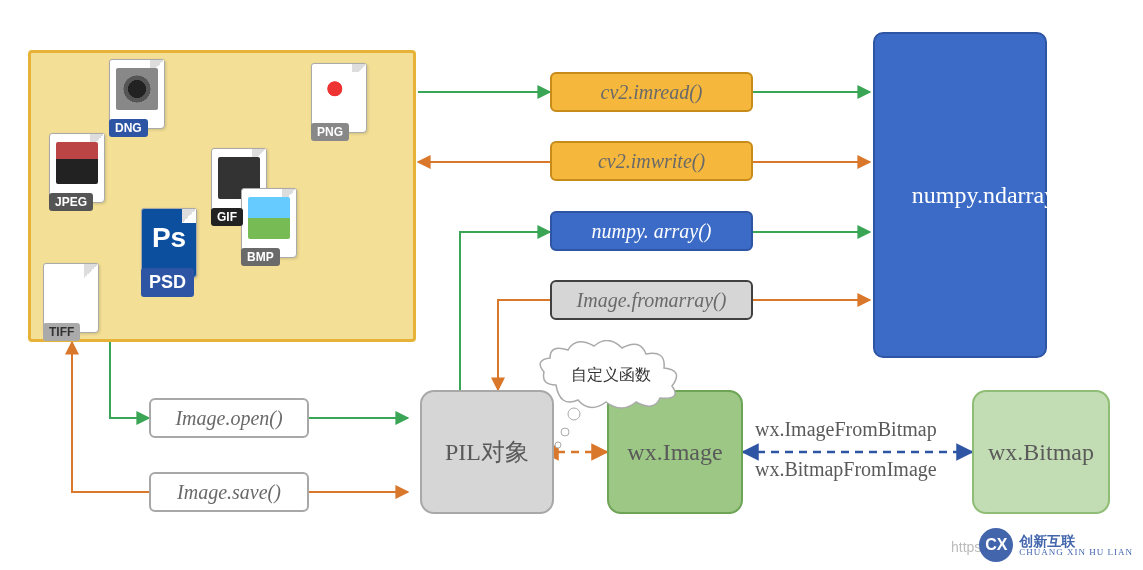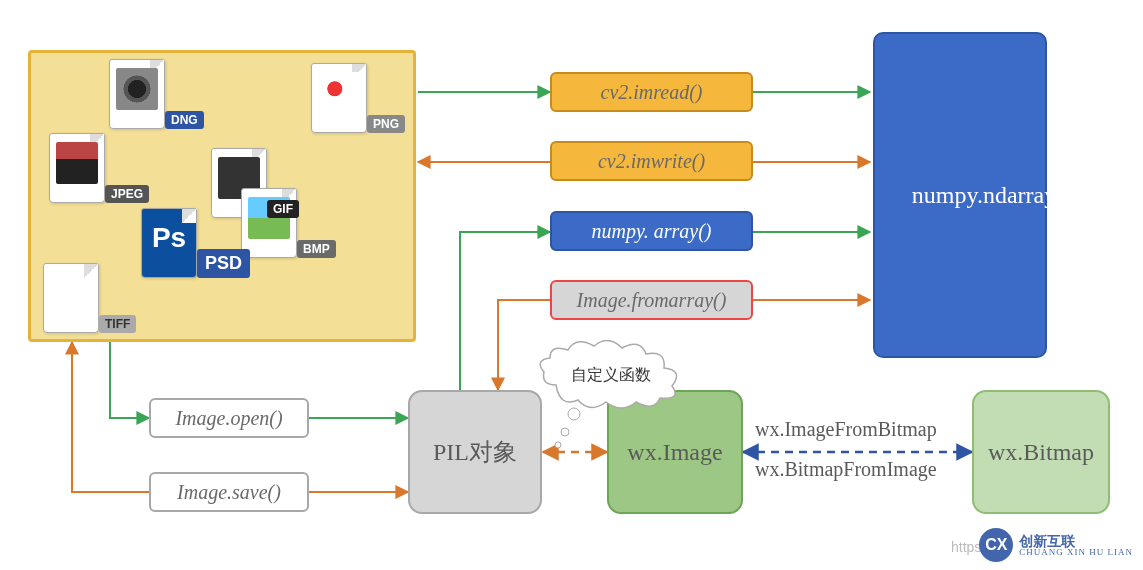--- a/index.html
+++ b/index.html
@@ -35,21 +35,21 @@
     font-style: italic;
   }
   .chip-blue {
     background: #3b6bc6;
     border: 2px solid #2e55a4;
     color: #fff;
     font-style: italic;
   }
   .chip-gray {
     background: #d7d6d6;
-    border: 2px solid #ef4444;
+    border: 2px solid #404040;
     color: #696969;
     font-style: italic;
   }
   .chip-white {
     background: #fff;
     border: 2px solid #a9a8a8;
     color: #696969;
     font-style: italic;
   }
   .node-gray {
@@ -127,21 +127,21 @@
   .small-url { position:absolute; right:150px; bottom:15px; color:#bbb; font-size:14px; font-family:sans-serif;}
 
   svg.connectors {
     position: absolute;
     top: 0; left: 0;
     width: 1143px; height: 570px;
     pointer-events: none;
   }
 
   
-  .ft { position:absolute; display:flex; flex-direction:row; align-items:flex-end; }
+  .ft { position:absolute; display:flex; flex-direction:column; align-items:flex-start; }
   .ft .page { width:56px; height:70px; background:#fff; border:1px solid #aaa; border-radius:3px 3px 4px 4px; position:relative; box-shadow:1px 1px 3px rgba(0,0,0,0.15);}
   .ft .page:before { content:""; position:absolute; top:0; right:0; width:14px; height:14px; background:linear-gradient(135deg,#ddd 50%,#fff 50%);}
   .ft .label { margin-top:-10px; background:#444; color:#fff; font-family:Arial,sans-serif; font-weight:bold; font-size:12px; padding:2px 6px; border-radius:3px; z-index:2;}
   .ft.dng .label{ background:#2e55a4;}
   .ft.psd .label{ background:#2e55a4; font-size:18px; padding:4px 8px;}
   .ft.gif .label{ background:#222;}
   .ft.bmp .label{ background:#6a6a6a;}
   .ft.png .label{ background:#888;}
   .ft.jpg .label{ background:#555;}
   .ft.cr2 .label{ background:#777;}
@@ -266,21 +266,21 @@
 <div class="box chip-gray" style="left:550px; top:280px; width:203px; height:40px;">
   <span>Image.fromarray()</span>
 </div>
 <div class="box chip-white" style="left:149px; top:398px; width:160px; height:40px;">
   <span>Image.open()</span>
 </div>
 <div class="box chip-white" style="left:149px; top:472px; width:160px; height:40px;">
   <span>Image.save()</span>
 </div>
 
-<div class="box node-gray" style="left:408px; top:390px; width:134px; height:124px;">
+<div class="box node-gray" style="left:420px; top:390px; width:134px; height:124px;">
   <span>PIL对象</span>
 </div>
 <div class="box node-green" style="left:607px; top:390px; width:136px; height:124px;">
   <span>wx.Image</span>
 </div>
 <div class="box node-lightgreen" style="left:972px; top:390px; width:138px; height:124px;">
   <span>wx.Bitmap</span>
 </div>
 
 <div class="cloud" style="left:536px; top:340px;">

